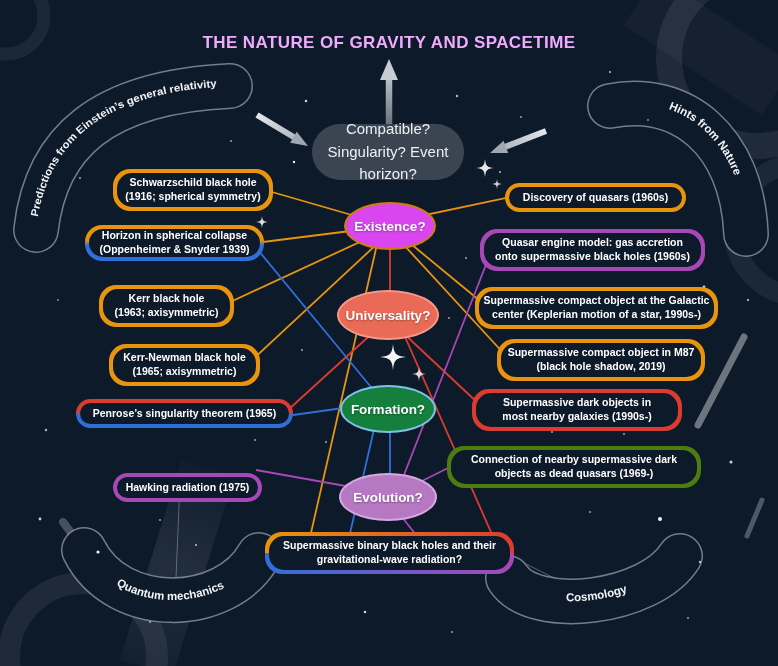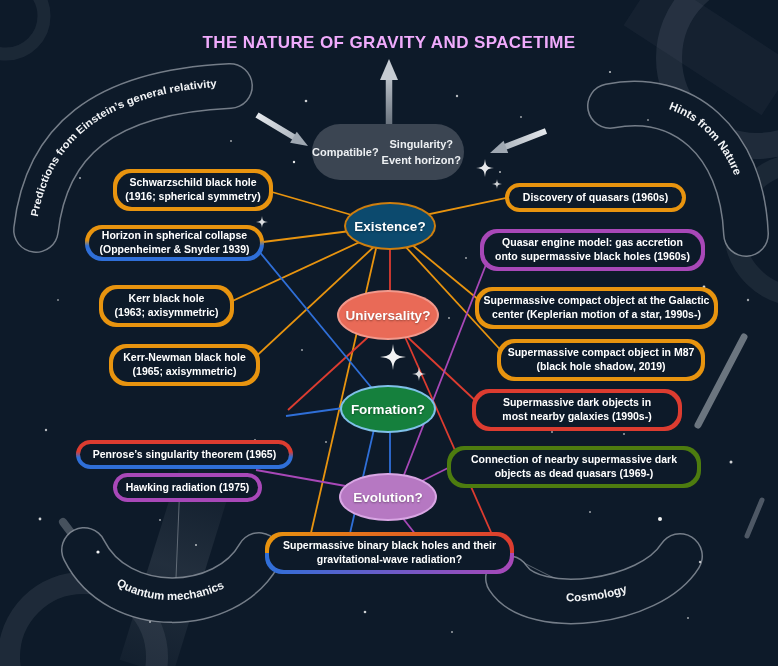--- a/index.html
+++ b/index.html
@@ -9,32 +9,32 @@
     font-family:"Liberation Sans","DejaVu Sans",sans-serif;
   }
   #stage svg{position:absolute;left:0;top:0;}
   .title{
     position:absolute;left:0;top:33px;width:778px;text-align:center;
     color:#f0abfc;font-size:17px;font-weight:700;letter-spacing:.4px;
   }
   .pill{
     position:absolute;left:312px;top:124px;width:152px;height:56px;
     border-radius:28px;background:#3B4552;
-    display:flex;flex-direction:row;justify-content:center;align-items:center;
-    color:#EDF0F3;font-size:11px;font-weight:700;line-height:1.5;text-align:center;
+    display:flex;flex-direction:column;justify-content:center;align-items:center;
+    color:#EDF0F3;font-size:15px;font-weight:400;line-height:1.5;text-align:center;
   }
   .gbox{position:absolute;border-radius:17px;padding:4px;box-sizing:border-box;background-repeat:no-repeat;}
   .gbox-in{
     width:100%;height:100%;border-radius:15px;background:#0D1A29;
     display:flex;flex-direction:column;justify-content:center;align-items:center;
     color:#FFFFFF;font-size:10.5px;font-weight:700;line-height:1.32;
     text-align:center;white-space:nowrap;
   }
   .grad-horizon{background-image:linear-gradient(180deg,#E8940F 0%,#E8940F 42%,#2F6FD8 58%,#2F6FD8 100%);}
-  .grad-penrose{background-image:linear-gradient(180deg,#DC3C30 0%,#DC3C30 40%,#2F6FD8 60%,#2F6FD8 100%);margin-top:41px;}
+  .grad-penrose{background-image:linear-gradient(180deg,#DC3C30 0%,#DC3C30 40%,#2F6FD8 60%,#2F6FD8 100%);}
   .grad-binary{
     background-image:linear-gradient(90deg,#E8940F,#DC3C30),linear-gradient(90deg,#2F6FD8,#A848B8);
     background-size:100% 50%,100% 100%;background-position:top,bottom;
   }
   .node{position:absolute;border-radius:50%;padding:2px;box-sizing:border-box;}
   .node-in{
     width:100%;height:100%;border-radius:50%;
     display:flex;justify-content:center;align-items:center;
     color:#FFFFFF;font-size:13.5px;font-weight:700;
     text-shadow:0 1px 2px rgba(0,0,0,.35);
@@ -216,21 +216,21 @@
 </svg>
 
 <div class="title">THE NATURE OF GRAVITY AND SPACETIME</div>
 
 <div class="pill">
   <div>Compatible?</div>
   <div>Singularity? Event horizon?</div>
 </div>
 
 <div class="node" style="left:344px;top:202px;width:92px;height:48px;background:#CE7E0E">
-  <div class="node-in" style="background:#0c4a6e">
+  <div class="node-in" style="background:#d946ef">
         <span>Existence?</span>
       </div>
 </div>
 <div class="node" style="left:337px;top:290px;width:102px;height:50px;background:#F2998C">
   <div class="node-in" style="background:#E96A57">
         <span>Universality?</span>
       </div>
 </div>
 <div class="node" style="left:340px;top:385px;width:96px;height:48px;background:#7FC0E8">
   <div class="node-in" style="background:#15803d">

